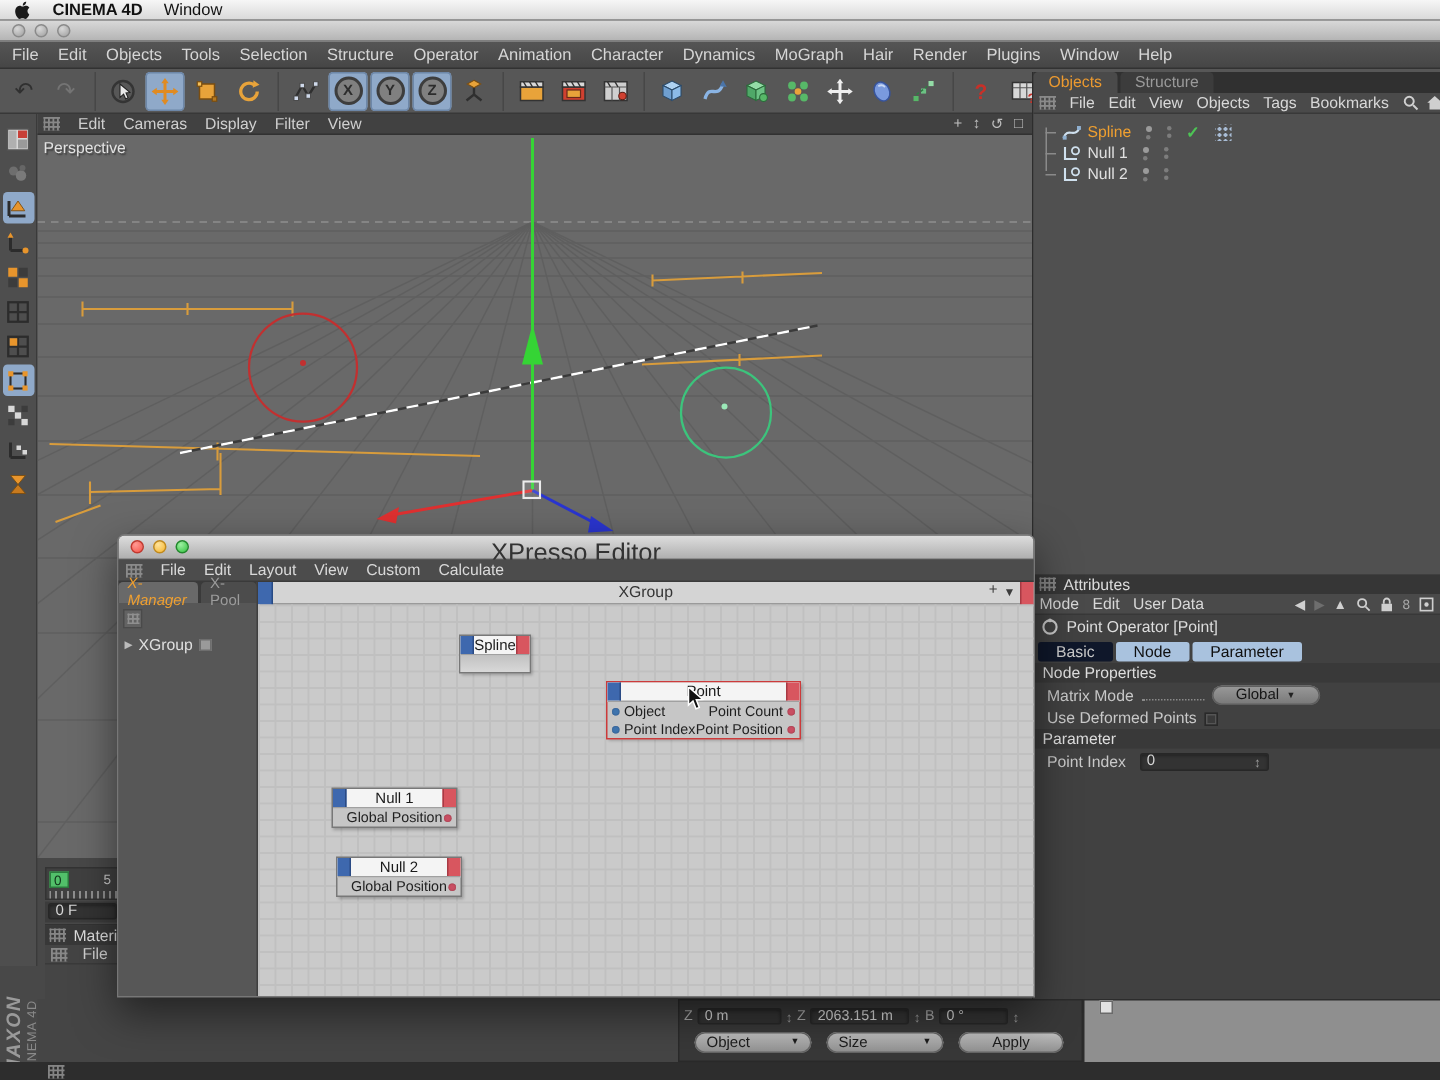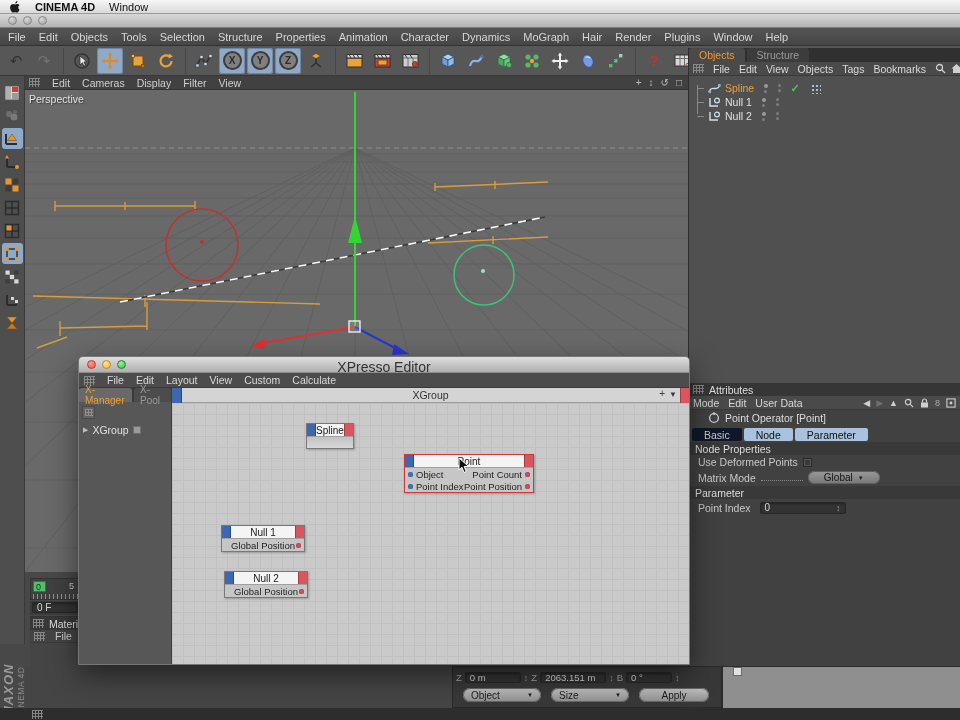--- a/index.html
+++ b/index.html
@@ -56,21 +56,21 @@
   .dot4 { width:4px; height:4px; border-radius:50%; background:#9b9b9b; }
   .dot4.small { width:3px; height:3px; background:#7d7d7d; }
   .tagtile { width:12px; height:12px; margin-left:4px; display:flex; align-items:center; justify-content:center; }
   .xptag { width:11px; height:11px; background-image:radial-gradient(#a9bdd6 1.2px, transparent 1.3px); background-size:4px 4px; background-position:1px 1px; }
 
   
   #attributes { position:absolute; left:0; top:335px; width:100%; bottom:0; background:#414141; }
   .attr-head { height:13px; background:#363636; display:flex; align-items:center; gap:5px; padding-left:4px; font-size:10.5px; color:#ddd; }
   #attr-menu { height:14px; background:#4a4a4a; border-bottom:1px solid #383838; display:flex; align-items:center; gap:9px; padding-left:4px; font-size:10.5px; color:#d8d8d8; }
   #attr-menu .right { margin-left:auto; display:flex; gap:6px; align-items:center; margin-right:4px; font-size:9px; }
-  #attr-obj { height:16px; display:flex; align-items:center; gap:5px; padding-left:19px; font-size:10.5px; color:#ddd; background:#414141; }
+  #attr-obj { height:16px; display:flex; align-items:center; gap:5px; padding-left:5px; font-size:10.5px; color:#ddd; background:#414141; }
   #attr-tabs { height:16px; display:flex; gap:2px; padding:2px 0 0 3px; background:#414141; }
   .atab { height:13px; padding:0 12px; display:flex; align-items:center; font-size:10.5px; border-radius:2px; }
   .atab.gray { background:#0f172a; color:#c9c9c9; }
   .atab.blue { background:#A9C2DE; color:#101010; }
   .sect { height:13px; background:#393939; display:flex; align-items:center; padding-left:6px; font-size:10.5px; color:#ddd; }
   .arow { height:17px; display:flex; align-items:center; padding-left:9px; font-size:10.5px; color:#c8c8c8; gap:5px; }
   .leader { flex:none; width:42px; border-bottom:1px dotted #8a8a8a; height:1px; margin-top:6px; }
   .pill { height:13px; border-radius:7px; background:linear-gradient(#9a9a9a,#777); color:#151515; font-size:10px; display:flex; align-items:center; justify-content:center; gap:5px; padding:0 8px; box-shadow:inset 0 0 0 1px #5e5e5e; }
   .pill .arr { font-size:6px; color:#222; }
   .checkbox { width:9px; height:9px; background:#3a3a3a; border:1px solid #292929; box-shadow:inset 0 0 0 1px #555; }
@@ -101,29 +101,29 @@
   #coords .row2 { position:absolute; left:10px; top:21px; display:flex; gap:10px; }
   .bpill { height:14px; border-radius:8px; background:linear-gradient(#c2c2c2,#8d8d8d); box-shadow:inset 0 0 0 1px #666; color:#1c1c1c; font-size:10px; display:flex; align-items:center; justify-content:center; gap:14px; }
   .bpill .arr { font-size:6px; }
   #bottom-right { left:722px; top:666px; width:238px; height:42px; background:#8f8f8f; border-left:1px solid #2c2c2c; border-top:1px solid #2c2c2c; }
   #resize-grip { left:733px; top:667px; width:9px; height:9px; background:#e2e2e2; border:1px solid #6a6a6a; }
   #bottom-strip { left:0; top:708px; width:960px; height:12px; background:#2d2d2d; display:flex; align-items:center; padding-left:32px; }
 
   
   #xpresso { left:78px; top:356px; width:612px; height:309px; z-index:60; border:1px solid #777; border-radius:5px 5px 0 0; box-shadow:0 10px 28px rgba(0,0,0,.5); background:#555; }
   #xp-title { position:absolute; left:0; top:0; width:100%; height:16px; background:linear-gradient(#dedede,#b0b0b0); border-radius:4px 4px 0 0; border-bottom:1px solid #8e8e8e; }
-  #xp-title .title { position:absolute; width:100%; text-align:center; top:2px; font-size:14px; color:#333; }
+  #xp-title .title { position:absolute; width:100%; text-align:center; top:2px; font-size:17px; color:#333; }
   .light.red { background:radial-gradient(circle at 35% 30%, #ff9a93, #f5544a); border:1px solid #c0392f; }
   .light.yellow { background:radial-gradient(circle at 35% 30%, #ffe39a, #f5b52e); border:1px solid #c08a1e; }
   .light.green { background:radial-gradient(circle at 35% 30%, #9ef0a2, #33c23f); border:1px solid #23882d; }
   #xp-menu { position:absolute; left:0; top:16px; width:100%; height:15px; background:#4c4c4c; border-bottom:1px solid #3a3a3a; display:flex; align-items:center; gap:12px; padding-left:5px; font-size:10.5px; color:#d9d9d9; }
   #xp-left { position:absolute; left:0; top:31px; width:93px; bottom:0; background:#575757; border-right:1px solid #3e3e3e; }
   #xp-left-tabs { height:14px; background:#3a3a3a; display:flex; }
   .xtab { height:14px; padding:0 6px; display:flex; align-items:center; font-size:10px; }
-  .xtab.active { background:#696969; color:#F0A030; border-radius:3px 3px 0 0; }
+  .xtab.active { background:#696969; color:#F0A030; border-radius:3px 3px 0 0;font-style:italic; }
   .xtab.inactive { background:#4c4c4c; color:#9c9c9c; margin-left:2px; border-radius:3px 3px 0 0; }
   #xp-gridbtn { position:absolute; left:3px; top:18px; width:13px; height:13px; background:#636363; border:1px solid #4a4a4a; display:flex; align-items:center; justify-content:center; }
   #xp-tree { position:absolute; left:4px; top:36px; display:flex; align-items:center; gap:4px; font-size:10.5px; color:#e0e0e0; }
   #xp-tree .disc { font-size:7px; color:#bbb; }
   #xp-tree .box { width:8px; height:8px; background:#9a9a9a; border:1px solid #6e6e6e; }
   #xp-canvas { position:absolute; left:93px; right:0; top:31px; bottom:0; }
   #xp-chead { position:absolute; left:0; top:0; width:100%; height:15px; background:#d4d4d4; border-bottom:1px solid #9a9a9a; }
   #xp-chead .title { position:absolute; width:100%; text-align:center; top:1px; font-size:10.5px; color:#333; }
   #xp-chead .bluesq { position:absolute; left:0; top:0; width:10px; height:15px; background:#3E68AE; border-right:1px solid #274a84; }
   #xp-chead .redsq { position:absolute; right:0; top:0; width:9px; height:15px; background:#D8565F; border-left:1px solid #a83a44; }
@@ -164,21 +164,21 @@
   </div>
 </div>
 
 <div class="abs" id="main-menubar">
   <span class="mi">File</span>
   <span class="mi">Edit</span>
   <span class="mi">Objects</span>
   <span class="mi">Tools</span>
   <span class="mi">Selection</span>
   <span class="mi">Structure</span>
-  <span class="mi">Properties</span>
+  <span class="mi">Operator</span>
   <span class="mi">Animation</span>
   <span class="mi">Character</span>
   <span class="mi">Dynamics</span>
   <span class="mi">MoGraph</span>
   <span class="mi">Hair</span>
   <span class="mi">Render</span>
   <span class="mi">Plugins</span>
   <span class="mi">Window</span>
   <span class="mi">Help</span>
 </div>
@@ -629,31 +629,31 @@
           <circle cx="6" cy="1.6" r="1.3" fill="#c8c8c8"></circle>
         </svg>
       <span>Point Operator [Point]</span>
     </div>
     <div id="attr-tabs">
       <div class="atab gray">Basic</div>
       <div class="atab blue">Node</div>
       <div class="atab blue">Parameter</div>
     </div>
     <div class="sect">Node Properties</div>
-    <div class="arow" style="height:14px">
-      <span>Use Deformed Points</span>
-      <div class="checkbox"></div>
-    </div>
     <div class="arow">
       <span>Matrix Mode</span>
       <div class="leader"></div>
       <div class="pill" style="width:72px">
         <span>Global</span>
         <span class="arr">▼</span>
       </div>
+    </div>
+    <div class="arow" style="height:14px">
+      <span>Use Deformed Points</span>
+      <div class="checkbox"></div>
     </div>
     <div class="sect">Parameter</div>
     <div class="arow">
       <span>Point Index</span>
       <div class="field" style="width:86px;height:12px;margin-left:4px">
         <span>0</span>
         <span class="stepper">↕</span>
       </div>
     </div>
   </div>

